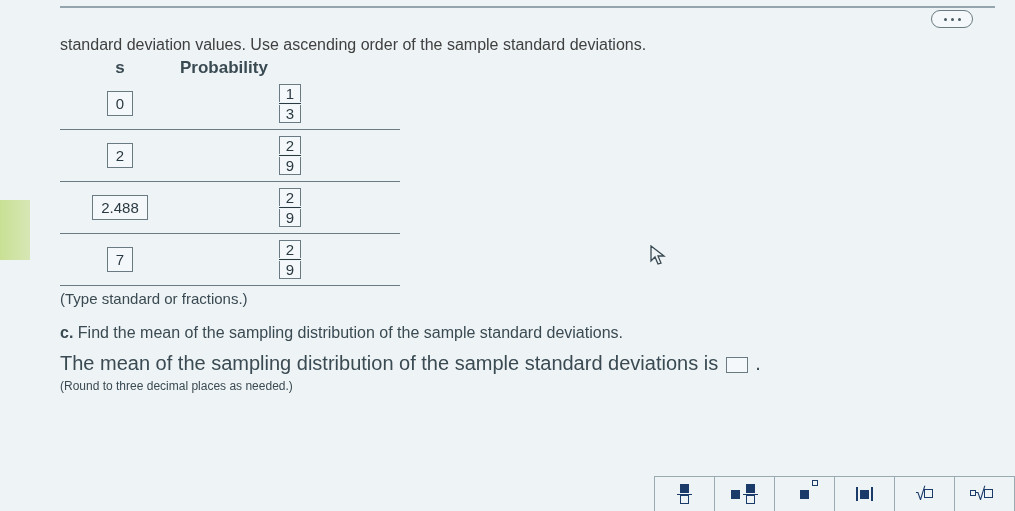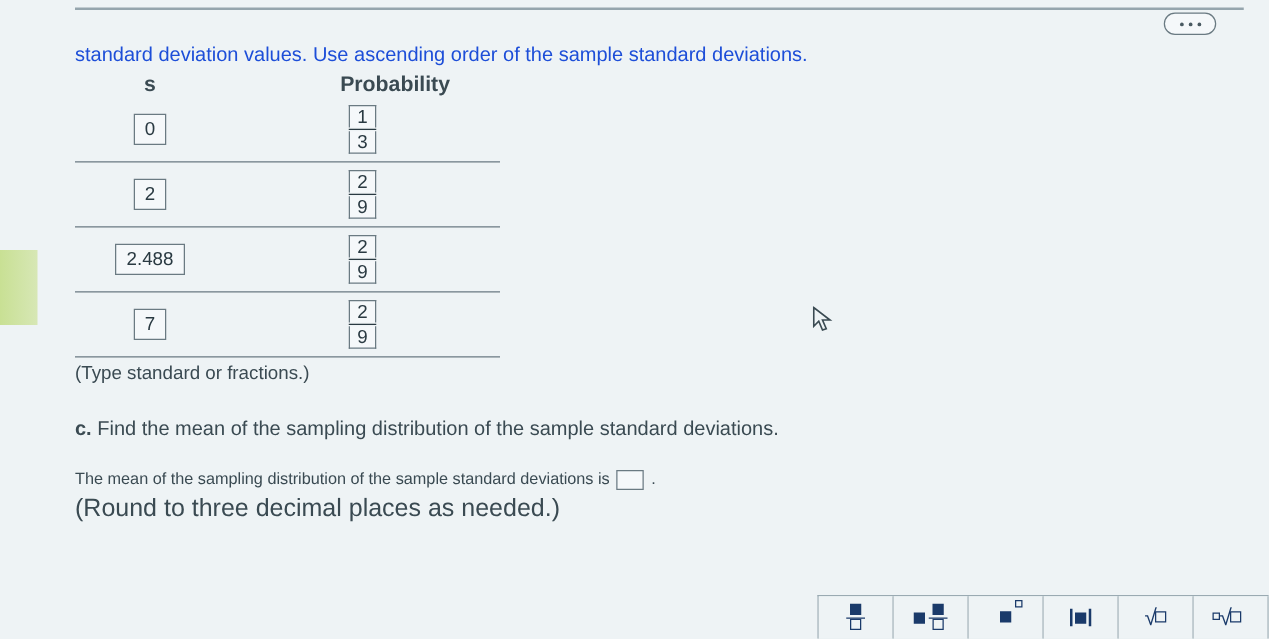--- a/index.html
+++ b/index.html
@@ -32,38 +32,38 @@
     gap: 4px;
     background: #f5f8fa;
   }
   .more-btn .dot {
     width: 3px; height: 3px; border-radius: 50%;
     background: #4a5a62;
   }
   .intro {
     margin-top: 28px;
     font-size: 16px;
-    color: #1d4ed8;
+    color: #404040;
   }
   .tbl {
     margin-top: 4px;
   }
   .hdr-row {
     display: flex;
     align-items: baseline;
   }
   .hdr-s {
     width: 120px;
     text-align: center;
     font-weight: 700;
     font-size: 17px;
   }
   .hdr-p {
     width: 180px;
-    text-align: right;
+    text-align: left;
     font-weight: 700;
     font-size: 17px;
   }
   .row {
     display: flex;
     align-items: center;
     padding: 6px 0 6px 0;
     border-bottom: 1.5px solid #6a7a82;
     width: 340px;
   }
@@ -111,38 +111,38 @@
     padding: 0px 6px;
     text-align: center;
     background: #f5f8fa;
   }
   .hint {
     font-size: 15px;
     color: #3a4a52;
     margin-top: 4px;
   }
   .part-c {
-    margin-top: 28px;
+    margin-top: 17px;
     font-size: 16px;
   }
   .part-c .bold { font-weight: 700; }
   .mean-line {
-    margin-top: 22px;
-    font-size: 13px;
+    margin-top: 10px;
+    font-size: 20px;
   }
   .blank-box {
     display: inline-block;
     width: 22px; height: 16px;
     border: 1.5px solid #6a7a82;
     vertical-align: middle;
     background: #f5f8fa;
     margin: 0 2px;
   }
   .round-hint {
-    font-size: 20px;
+    font-size: 12px;
     margin-top: 4px;
   }
   .green-tab {
     position: absolute;
     left: 0; top: 200px;
     width: 30px; height: 60px;
     background: linear-gradient(to right, #b8d86a, #cde29a);
     opacity: 0.7;
   }
   .cursor-arrow {

